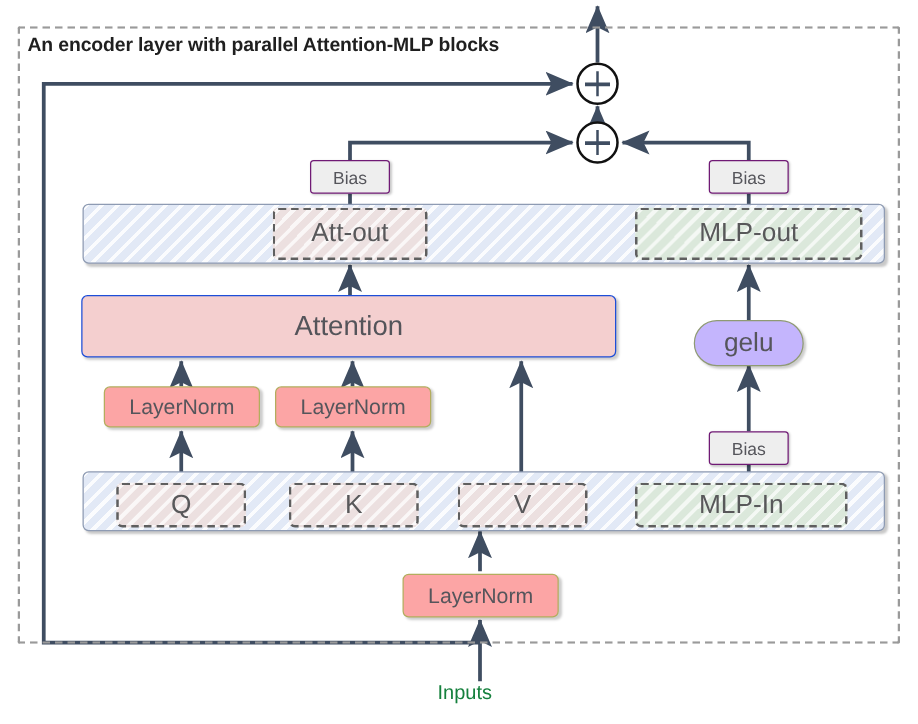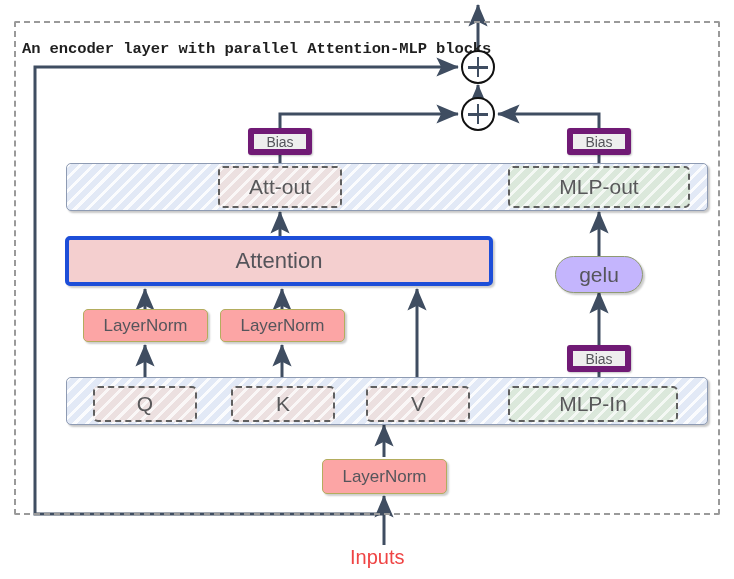--- a/index.html
+++ b/index.html
@@ -29,26 +29,25 @@
     position: absolute;
     left: 14px; top: 21px;
     width: 706px; height: 494px;
     border: 2px dashed #9a9a9a;
     border-radius: 2px;
     box-sizing: border-box;
     background: transparent;
   }
   .diagram-title {
     position: absolute;
-    left: 22px; top: 40px;
+    left: 22px; top: 28px;
     font-size: 15.5px;
     font-weight: bold;
     color: #1f1f1f;
     letter-spacing: -0.1px;
-    font-family: Liberation Mono, monospace;
   }
 
   
   .bar-blue {
     position: absolute;
     box-sizing: border-box;
     border: 1px solid #8e9bb3;
     border-radius: 5px;
     background-color: #e2e9f6;
     background-image: repeating-linear-gradient(
@@ -89,21 +88,21 @@
         rgba(255,255,255,0.70) 3px,
         rgba(255,255,255,0) 3px,
         rgba(255,255,255,0) 9px);
   }
 
   
   .box-attention {
     position: absolute;
     box-sizing: border-box;
     background: #f4cfcf;
-    border: 4px solid #1d4ed8;
+    border: 1px solid #1d4ed8;
     border-radius: 5px;
     display: flex;
     align-items: center;
     justify-content: center;
     font-size: 22px;
     color: #54545a;
     box-shadow: 2px 2px 2px rgba(0,0,0,0.20);
   }
   .box-ln {
     position: absolute;
@@ -115,21 +114,21 @@
     align-items: center;
     justify-content: center;
     font-size: 17px;
     color: #55555b;
     box-shadow: 2px 2px 2px rgba(0,0,0,0.20);
   }
   .box-bias {
     position: absolute;
     box-sizing: border-box;
     background: #eeeeee;
-    border: 6px solid #701a75;
+    border: 1px solid #701a75;
     border-radius: 3px;
     display: flex;
     align-items: center;
     justify-content: center;
     font-size: 14px;
     color: #55555b;
     box-shadow: 1px 1px 2px rgba(0,0,0,0.22);
   }
   .box-gelu {
     position: absolute;
@@ -158,22 +157,22 @@
     background: #3f4d61;
   }
   .plus-circle::before {
     left: 5px; top: 14px; width: 20px; height: 2.5px;
   }
   .plus-circle::after {
     left: 13.7px; top: 5px; width: 2.5px; height: 20px;
   }
   .caption {
     position: absolute;
-    font-size: 20px;
-    color: #ef4444;
+    font-size: 16px;
+    color: #15803d;
   }
 </style>
 </head>
 <body>
 
 <div id="canvas">
 
   <svg id="svg-layer" viewBox="0 0 734 579" xmlns="http://www.w3.org/2000/svg">
     <defs>
       <marker id="ah" markerWidth="9" markerHeight="9" refX="7.2" refY="3.2" orient="auto" markerUnits="strokeWidth">

